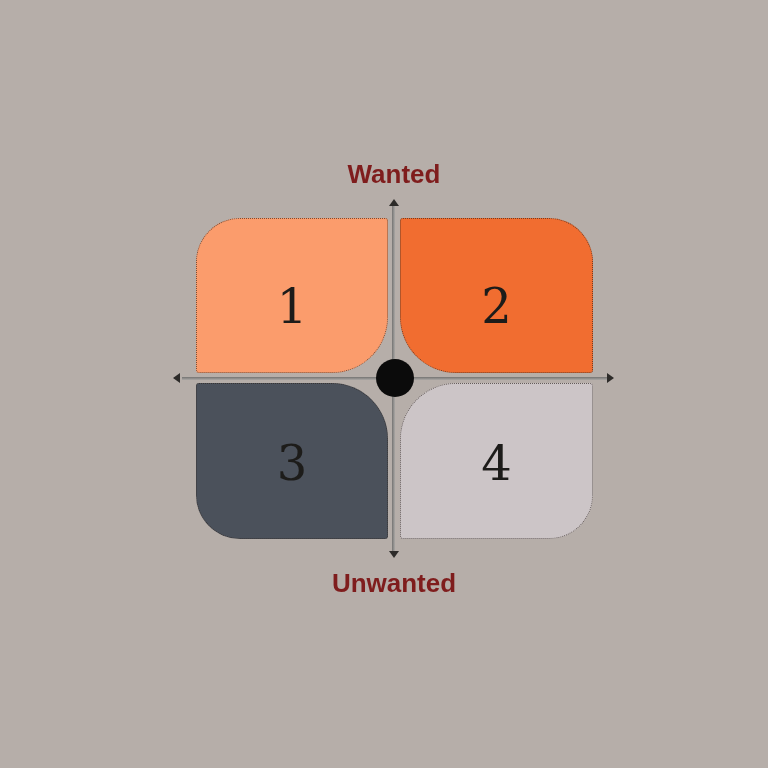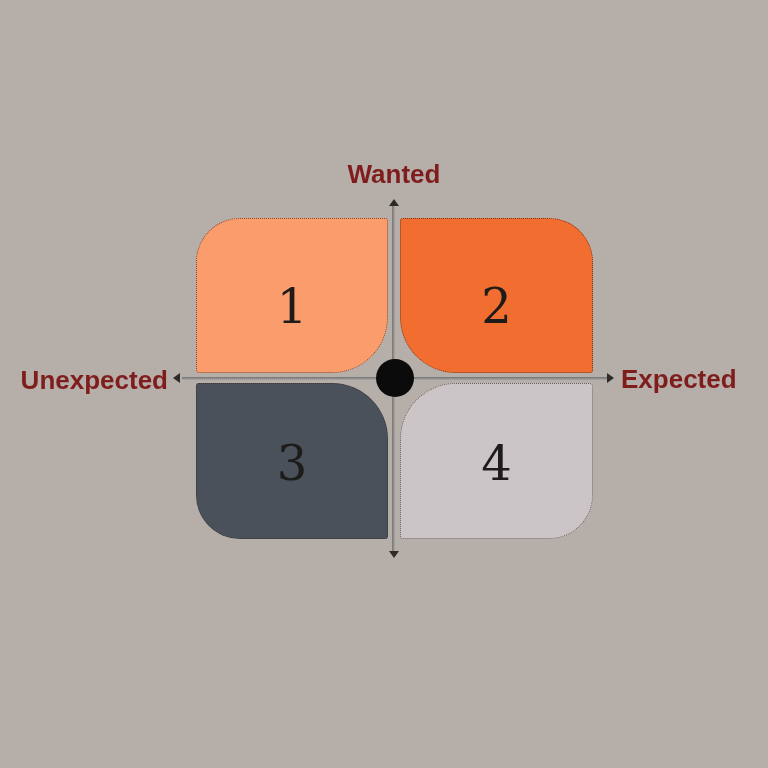--- a/index.html
+++ b/index.html
@@ -129,16 +129,15 @@
   <div class="axis axis-h"></div>
 
   <div class="arrow arrow-up"></div>
   <div class="arrow arrow-down"></div>
   <div class="arrow arrow-left"></div>
   <div class="arrow arrow-right"></div>
 
   <div class="dot" style="background-color: rgb(11, 11, 11);"></div>
 
   <div class="axis-label label-top">Wanted</div>
-  <div class="axis-label label-left">Unexpected</div>
-  <div class="axis-label label-right">Expected</div>
+  <div class="axis-label label-bottom">Unwanted</div>
 
 </div>
 
 </body></html>

